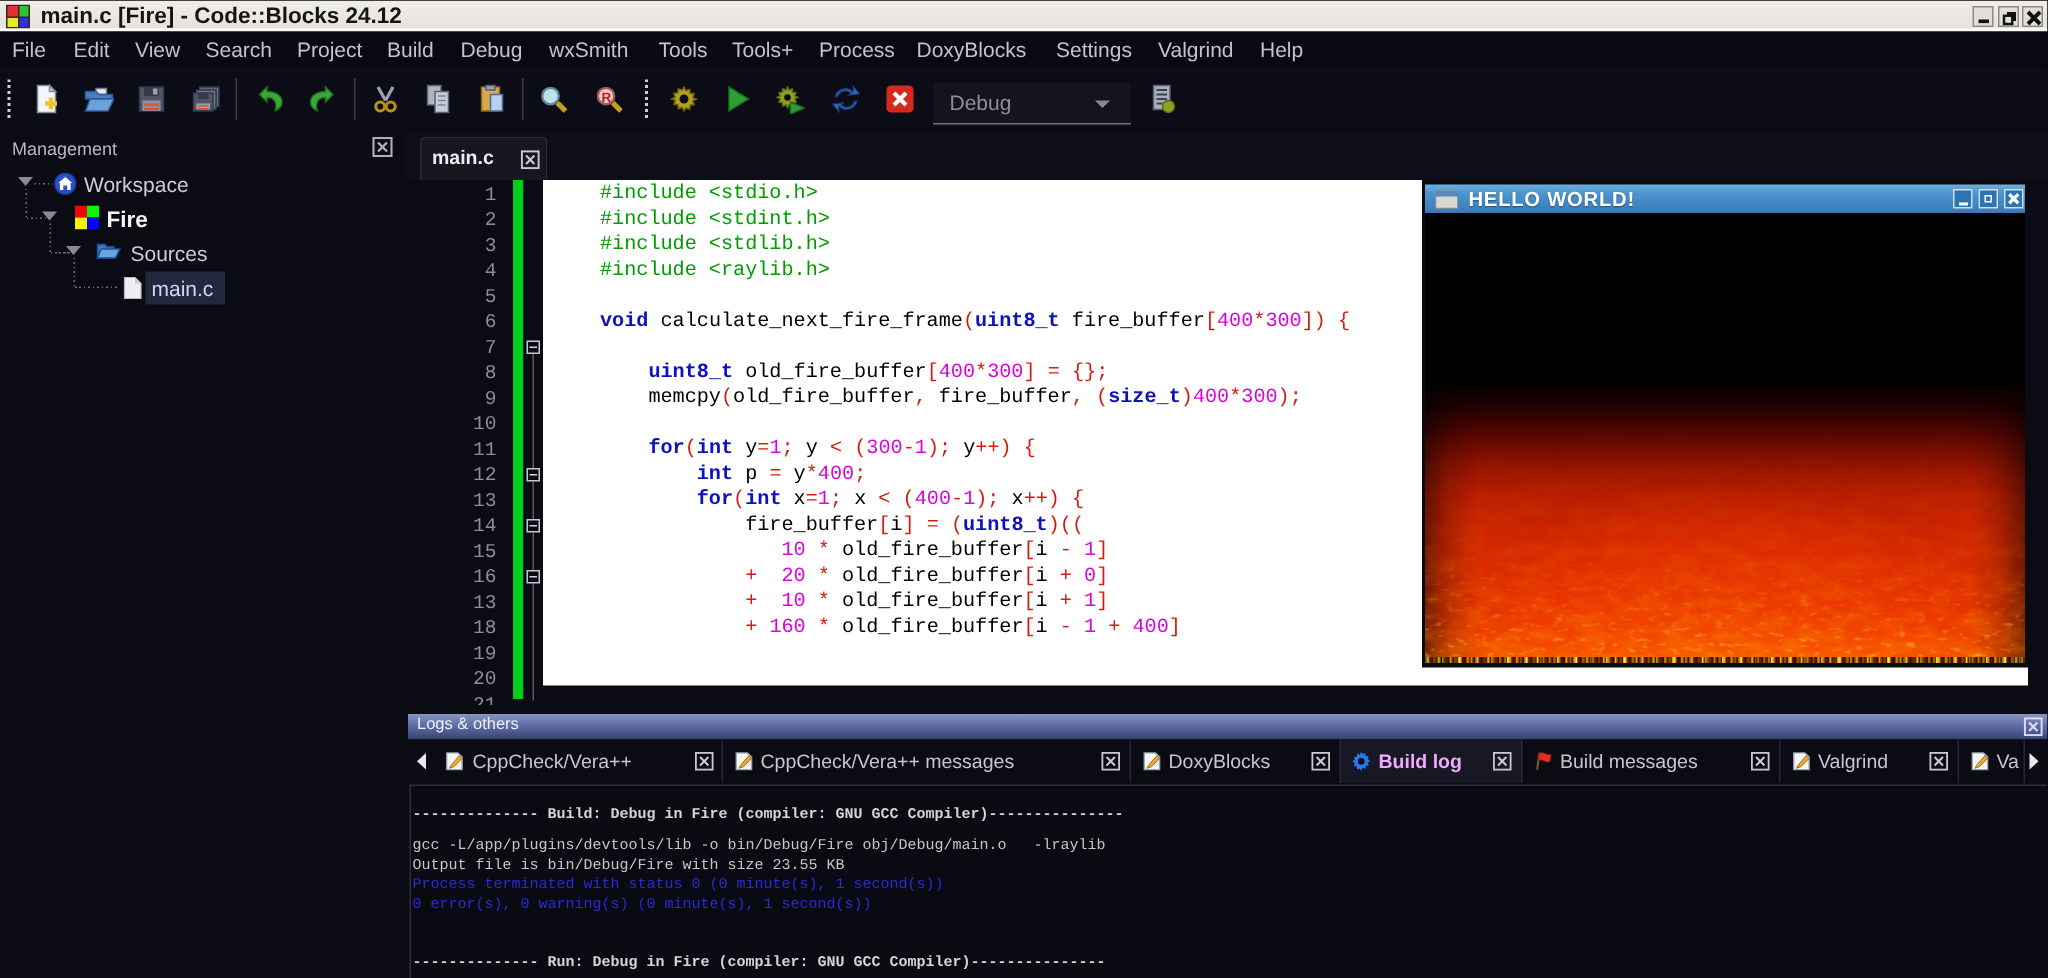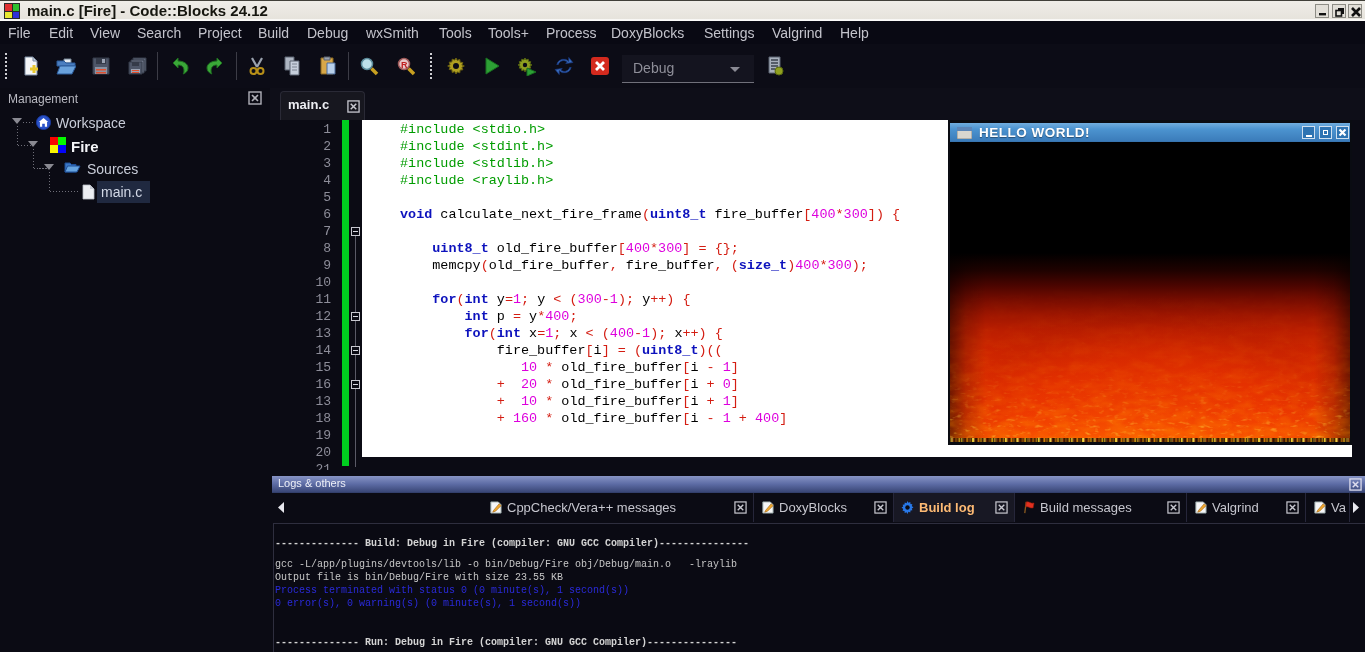--- a/index.html
+++ b/index.html
@@ -410,20 +410,31 @@
   </svg>
 </div>
 <div id="logtabs">
   <svg class="abs" style="left:4px;top:8px" width="10" height="13" viewBox="0 0 10 13">
       <path d="M8 1 L2 6.5 L8 12 Z" fill="#e8e8ee"></path>
     </svg>
   <svg class="abs" style="left:1079px;top:8px" width="10" height="13" viewBox="0 0 10 13">
       <path d="M2 1 L8 6.5 L2 12 Z" fill="#e8e8ee"></path>
     </svg>
 
+  <div class="ltab" style="left:18px;width:192px">
+    <svg class="cbox" style="left:6px" viewBox="0 0 14 14">
+        <path d="M2 1h8l3 3v9H2z" fill="#f5f6f8" stroke="#9aa"></path>
+        <path d="M5 10 L11 3 L13 5 L7 11 L4 12z" fill="#f0a830" stroke="#a06818" stroke-width=".7"></path>
+      </svg>
+    <span style="left:25px">CppCheck/Vera++</span>
+    <svg class="cbox" style="left:173px" viewBox="0 0 14 14">
+        <rect x="1" y="1" width="12" height="12" fill="none" stroke="#c8c8d0" stroke-width="1.3"></rect>
+        <path d="M4 4 L10 10 M10 4 L4 10" stroke="#c8c8d0" stroke-width="1.5"></path>
+      </svg>
+  </div>
   <div class="ltab" style="left:210px;width:272px">
     <svg class="cbox" style="left:7px" viewBox="0 0 14 14">
         <path d="M2 1h8l3 3v9H2z" fill="#f5f6f8" stroke="#9aa"></path>
         <path d="M5 10 L11 3 L13 5 L7 11 L4 12z" fill="#f0a830" stroke="#a06818" stroke-width=".7"></path>
       </svg>
     <span style="left:25px">CppCheck/Vera++ messages</span>
     <svg class="cbox" style="left:252px" viewBox="0 0 14 14">
         <rect x="1" y="1" width="12" height="12" fill="none" stroke="#c8c8d0" stroke-width="1.3"></rect>
         <path d="M4 4 L10 10 M10 4 L4 10" stroke="#c8c8d0" stroke-width="1.5"></path>
       </svg>
@@ -437,21 +448,21 @@
     <svg class="cbox" style="left:120px" viewBox="0 0 14 14">
         <rect x="1" y="1" width="12" height="12" fill="none" stroke="#c8c8d0" stroke-width="1.3"></rect>
         <path d="M4 4 L10 10 M10 4 L4 10" stroke="#c8c8d0" stroke-width="1.5"></path>
       </svg>
   </div>
   <div class="ltab" style="left:622px;width:121px;background:#181824">
     <svg class="cbox" style="left:7px" viewBox="0 0 14 14">
         <path d="M7 0l1 1.8 2-.7.2 2.1 2.1.2-.7 2L13.4 7l-1.8 1 .7 2-2.1.2-.2 2.1-2-.7L7 14l-1-1.8-2 .7-.2-2.1-2.1-.2.7-2L.6 7l1.8-1-.7-2 2.1-.2.2-2.1 2 .7z" fill="#2878e8"></path>
         <circle cx="7" cy="7" r="2.4" fill="#0b0b14"></circle>
       </svg>
-    <span style="left:25px;color:#fdba74;font-weight:bold">Build log</span>
+    <span style="left:25px;color:#f0abfc;font-weight:bold">Build log</span>
     <svg class="cbox" style="left:101px" viewBox="0 0 14 14">
         <rect x="1" y="1" width="12" height="12" fill="none" stroke="#c8c8d0" stroke-width="1.3"></rect>
         <path d="M4 4 L10 10 M10 4 L4 10" stroke="#c8c8d0" stroke-width="1.5"></path>
       </svg>
   </div>
   <div class="ltab" style="left:743px;width:172px">
     <svg class="cbox" style="left:7px" viewBox="0 0 14 14">
         <path d="M3 13 L4.5 1" stroke="#8a5a20" stroke-width="1.4"></path>
         <path d="M4.5 1 C8 0 9 3 13 2.2 L12 7.5 C8.5 8.3 7.5 5.5 4 6.3 Z" fill="#e03020" stroke="#901808" stroke-width=".6"></path>
       </svg>

